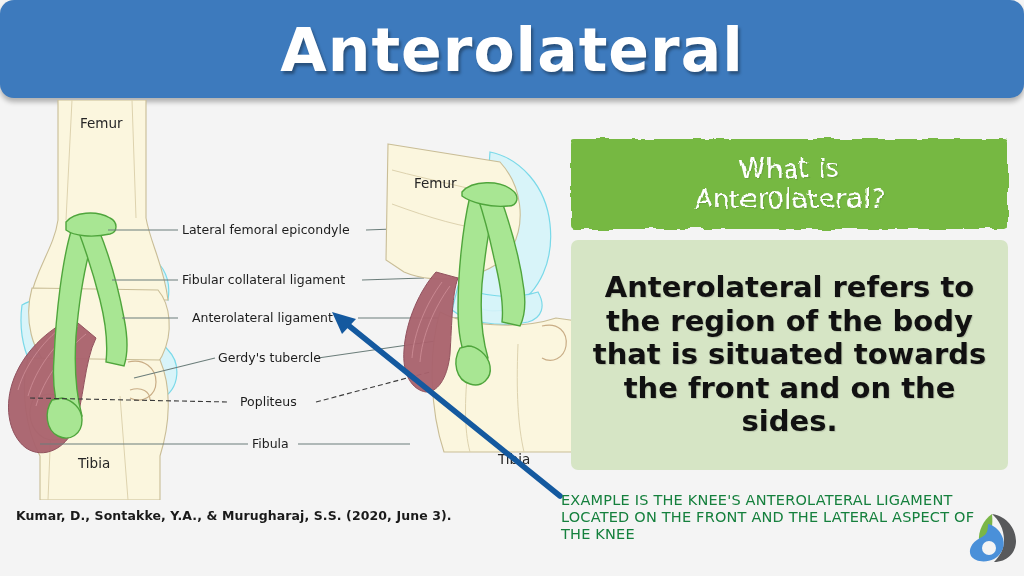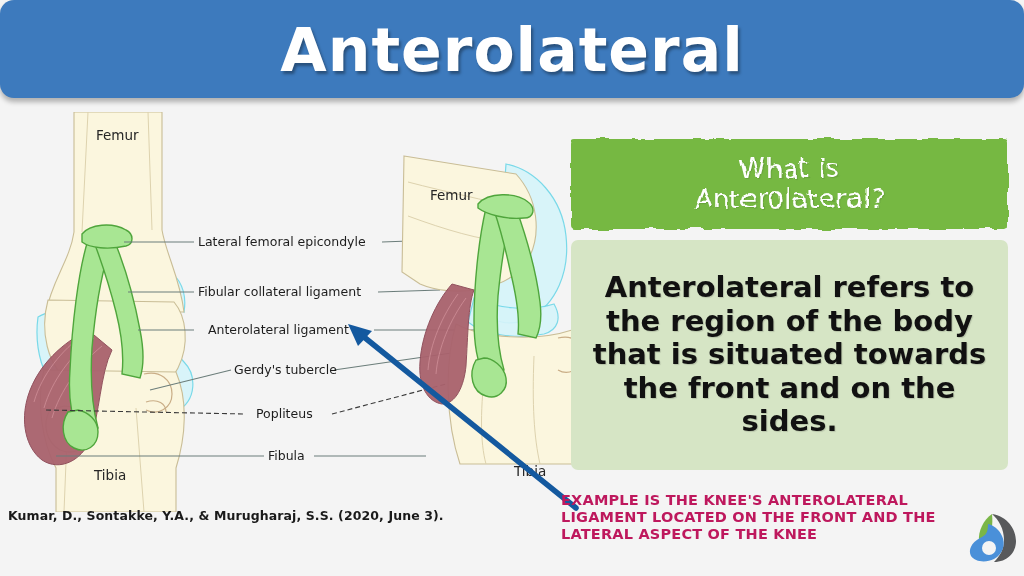--- a/index.html
+++ b/index.html
@@ -37,24 +37,23 @@
     text-shadow: 2px 3px 3px rgba(0,0,0,0.35);
     font-family: "DejaVu Sans", sans-serif;
     line-height: 1;
     margin-top: 2px;
   }
 
   
   #illustration {
     position: absolute;
     left: 0;
-    top: 112px;
+    top: 100px;
     width: 600px;
     height: 400px;
-    padding-left: 16px;
   }
   #illustration svg { display: block; }
 
   .anno-text {
     font-family: "DejaVu Sans", sans-serif;
     font-size: 12.5px;
     fill: #1d1d1d;
   }
   .bone-text {
     font-family: "DejaVu Sans", sans-serif;
@@ -69,21 +68,21 @@
   .leader-dash {
     stroke: #3a3a3a;
     stroke-width: 1.1;
     fill: none;
     stroke-dasharray: 5 3;
   }
 
   
   #citation {
     position: absolute;
-    left: 8px;
+    left: 16px;
     top: 508px;
     font-family: "DejaVu Sans", sans-serif;
     font-size: 12.5px;
     font-weight: bold;
     color: #1a1a1a;
     letter-spacing: 0.1px;
     white-space: nowrap;
   }
 
   
@@ -133,23 +132,23 @@
     text-shadow: 1px 1px 1px rgba(0,0,0,0.15);
   }
 
   #example-caption {
     position: absolute;
     left: 561px;
     top: 492px;
     width: 420px;
     font-family: "DejaVu Sans", sans-serif;
     font-size: 14.5px;
-    font-weight: bold;
+    font-weight: normal;
     line-height: 1.18;
-    color: #be185d;
+    color: #15803d;
     text-transform: uppercase;
     letter-spacing: 0.2px;
     white-space: pre-line;
   }
 
   #brand-logo {
     position: absolute;
     left: 962px;
     top: 508px;
     width: 56px;

